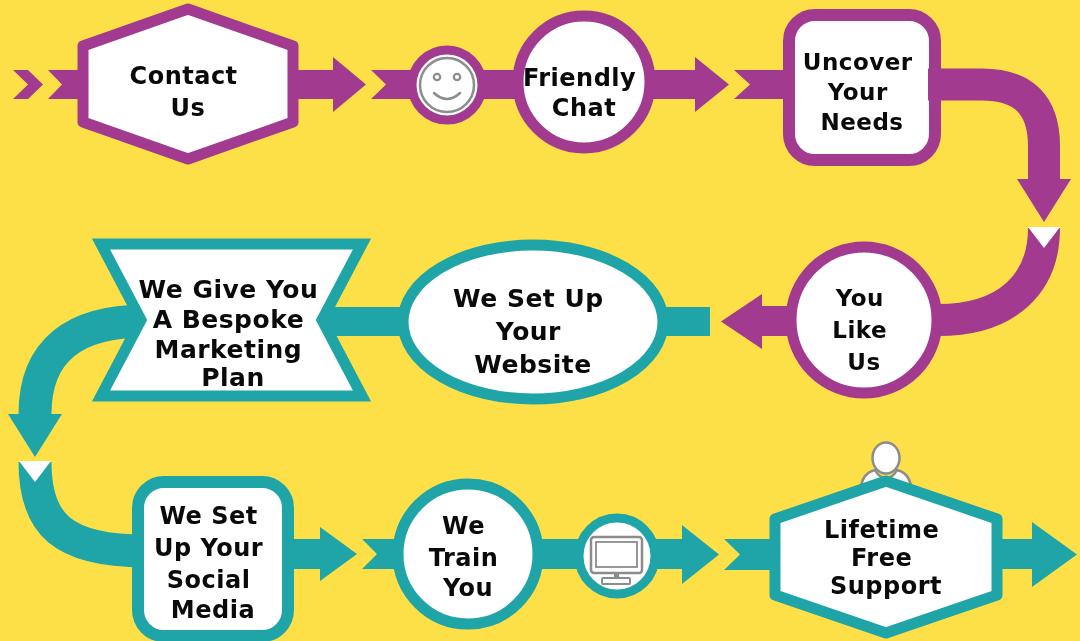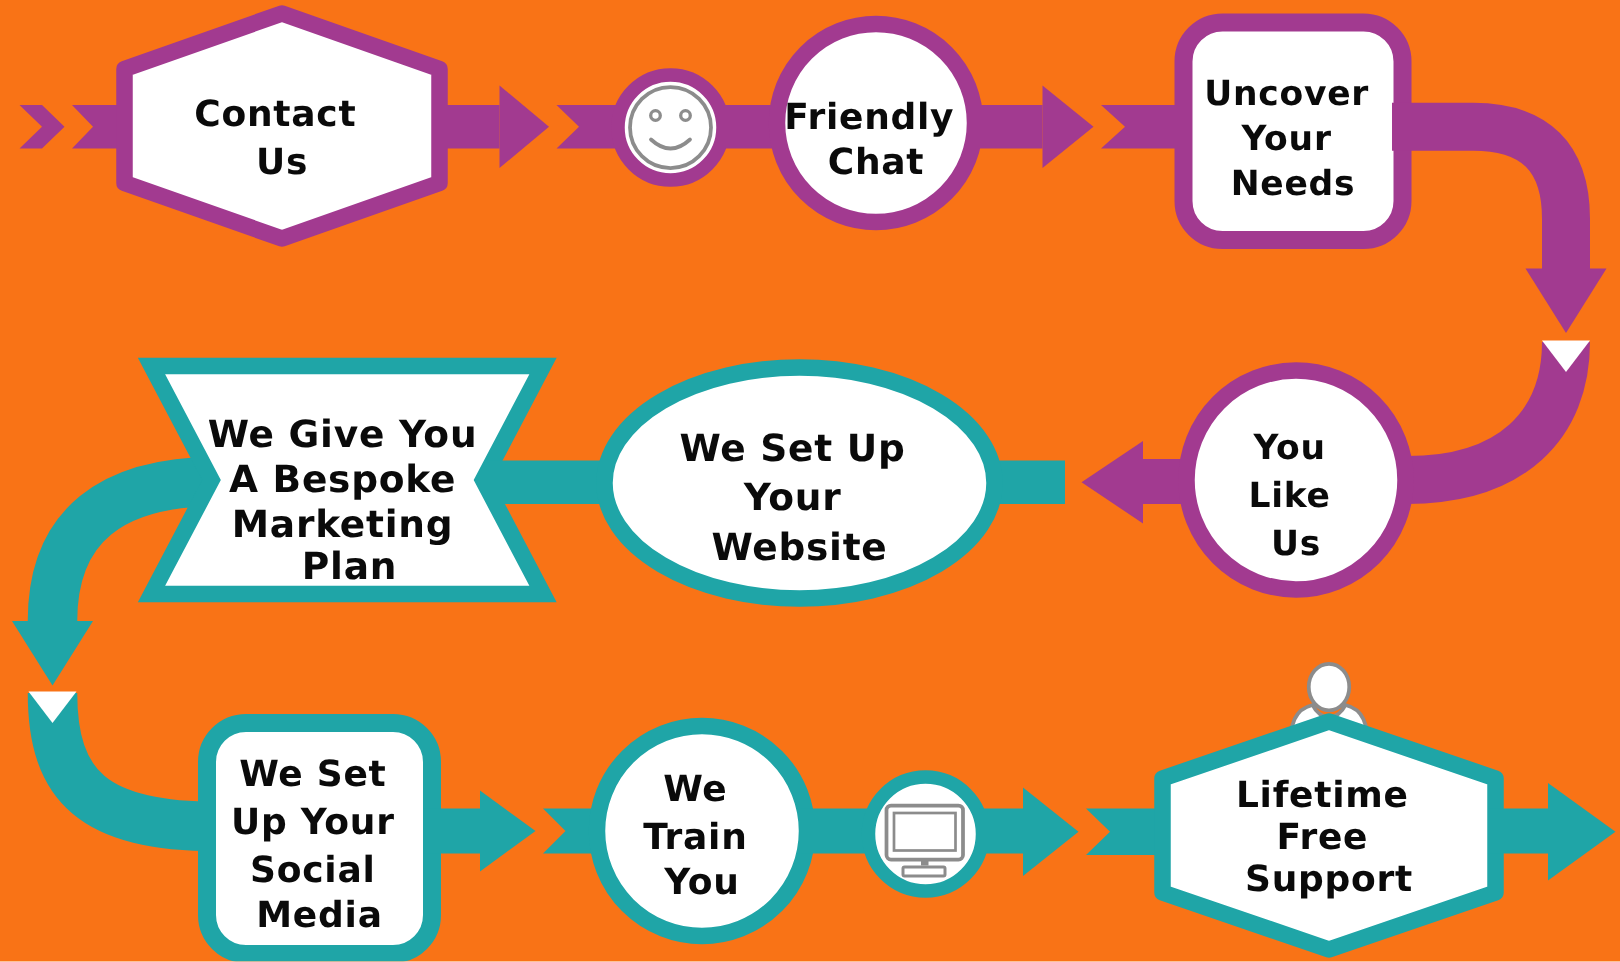--- a/index.html
+++ b/index.html
@@ -1,16 +1,16 @@
 <!DOCTYPE html>
 <html style="--purple: #A23A90; --teal: #1FA5A7; --icon_gray: #8C8C8C; --text: #0A0A0A; --background: #FFFFFF;"><head>
 <meta charset="utf-8">
 <style>
   html,body{margin:0;padding:0;background:#fff;}
-  .stage{position:relative;width:1080px;height:641px;background:#f97316;overflow:hidden;}
+  .stage{position:relative;width:1080px;height:641px;background:#fde047;overflow:hidden;}
   svg{display:block;}
   .p-band{fill:var(--purple);}
   .t-band{fill:var(--teal);}
   .p-node{fill:#fff;stroke:var(--purple);}
   .t-node{fill:#fff;stroke:var(--teal);}
   .p-curve{fill:none;stroke:var(--purple);stroke-linecap:butt;}
   .t-curve{fill:none;stroke:var(--teal);stroke-linecap:butt;}
   .notch{fill:#fff;}
   .gray-line{stroke:var(--icon_gray);fill:#fff;}
   .label{font-family:"DejaVu Sans",sans-serif;font-weight:bold;fill:var(--text);

